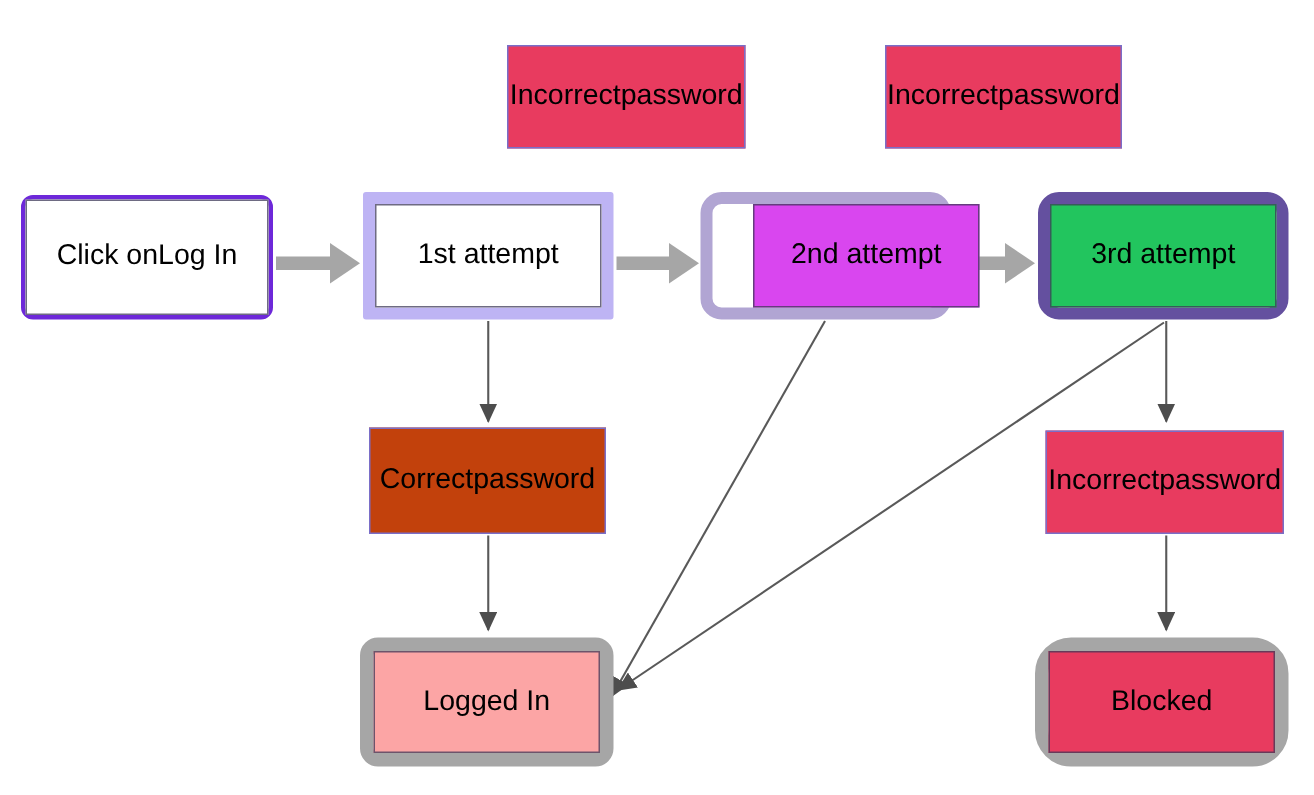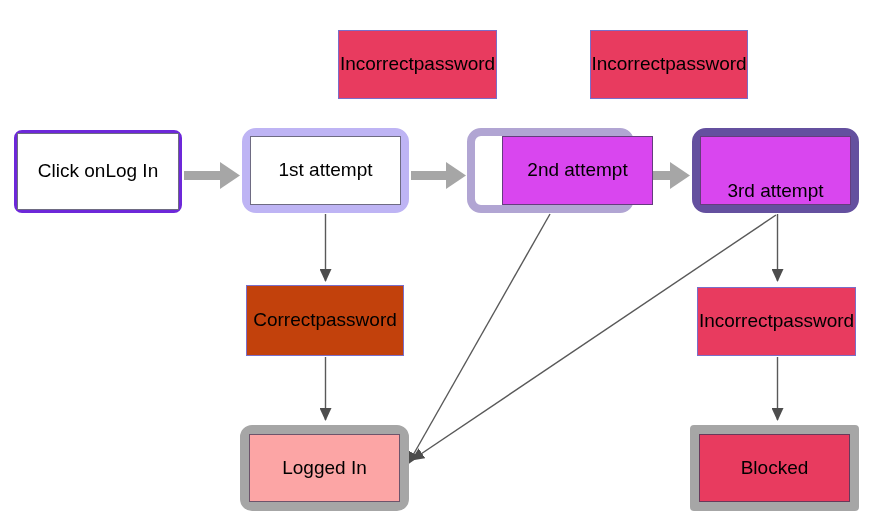--- a/index.html
+++ b/index.html
@@ -25,33 +25,33 @@
     display:flex;flex-direction:row;
     align-items:center;justify-content:center;
   }
   
   .node--thick .inner{border:1px solid rgba(62,58,88,0.75);}
   
   .node--thin{border:1.5px solid #7a6ec8;}
 
   #n-click{left:14px;top:130px;width:168px;height:83px;border:3px solid #6d28d9;border-radius:8px;background:#a6a6a6;}
   #n-click .inner{background:#ffffff;}
-  #n-a1{left:242px;top:128px;width:167px;height:85px;border:8px solid #beb4f4;border-radius:14px;}
+  #n-a1{left:242px;top:128px;width:167px;height:85px;border:8px solid #beb4f4;border-radius:2px;}
   #n-a1 .inner{background:#ffffff;}
   #n-a2{left:467px;top:128px;width:167px;height:85px;border:8px solid #b1a5d3;border-radius:14px;}
   #n-a2 .inner{background:#d946ef;margin-left:27px;}
   #n-a3{left:692px;top:128px;width:167px;height:85px;border:8px solid #64509f;border-radius:14px;}
-  #n-a3 .inner{background:#d946ef;align-items:flex-end;}
+  #n-a3 .inner{background:#22c55e;}
   #n-it1{left:338px;top:30px;width:159px;height:69px;background:#e83b5f;}
   #n-it2{left:590px;top:30px;width:158px;height:69px;background:#e83b5f;}
   #n-cp{left:246px;top:285px;width:158px;height:71px;background:#c2410c;}
   #n-ib{left:697px;top:287px;width:159px;height:69px;background:#e83b5f;}
   #n-li{left:240px;top:425px;width:169px;height:86px;border:9px solid #a6a6a6;border-radius:12px;}
   #n-li .inner{background:#fca5a5;}
-  #n-bl{left:690px;top:425px;width:169px;height:86px;border:9px solid #a6a6a6;border-radius:4px;}
+  #n-bl{left:690px;top:425px;width:169px;height:86px;border:9px solid #a6a6a6;border-radius:24px;}
   #n-bl .inner{background:#e83b5f;}
 </style>
 </head>
 <body>
 
 <div id="canvas">
 
   <svg id="edges" viewBox="0 0 876 530" xmlns="http://www.w3.org/2000/svg">
     <defs>
       <marker id="ah" markerUnits="userSpaceOnUse" markerWidth="14" markerHeight="12" refX="12" refY="6" orient="auto">

